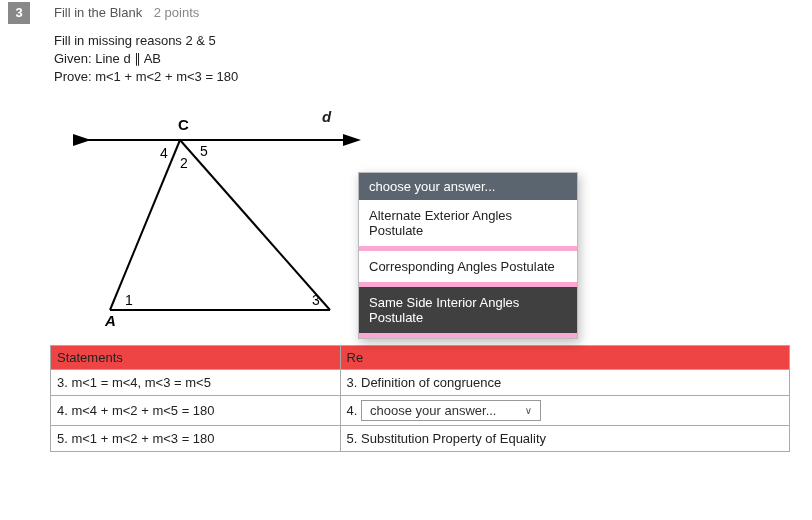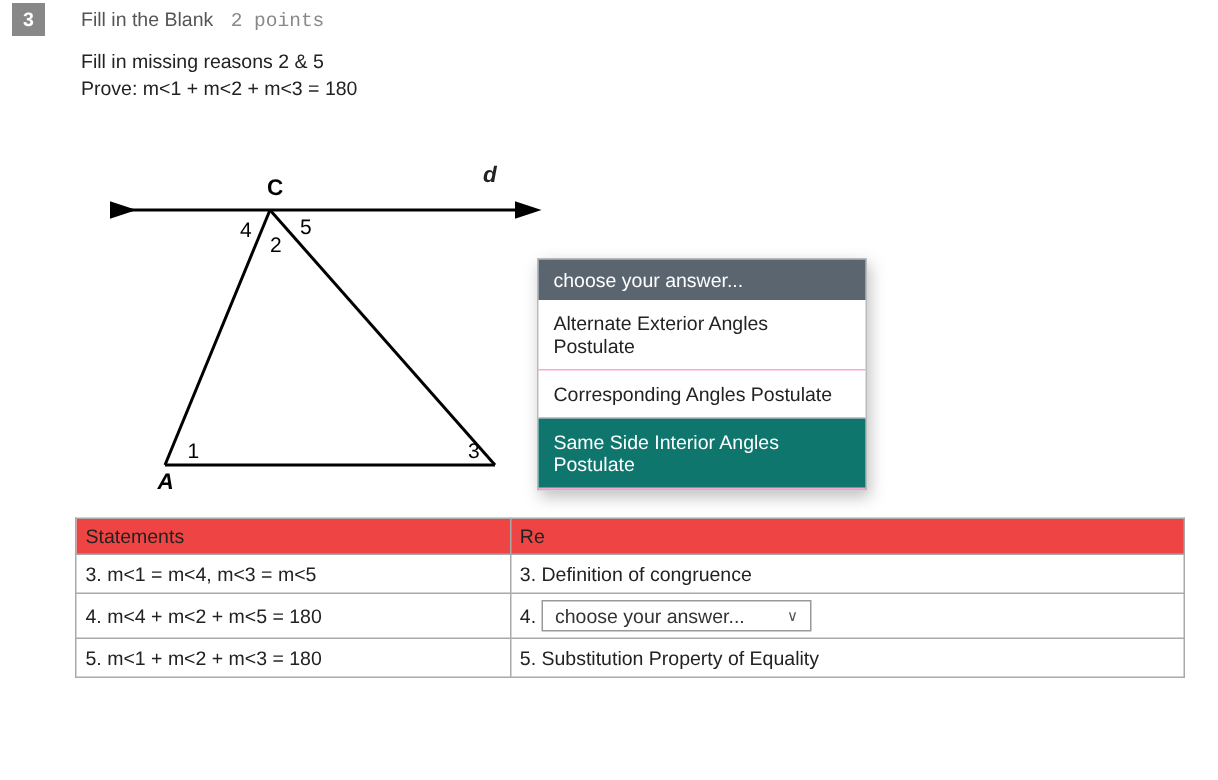--- a/index.html
+++ b/index.html
@@ -25,21 +25,21 @@
       line-height: 22px;
       font-size: 13px;
     }
     .header {
       position: absolute;
       left: 54px;
       top: 5px;
       color: #555;
       font-size: 13px;
     }
-    .header .mute { color: #888; margin-left: 8px; font-family: Liberation Mono, monospace; }
+    .header .mute { color: #888; margin-left: 8px; }
     .prompt {
       position: absolute;
       left: 54px;
       top: 32px;
       font-size: 13px;
       line-height: 1.4;
     }
     .prompt .bold { font-weight: normal; }
     .diagram {
       position: absolute;
@@ -93,25 +93,25 @@
     }
     .dropdown-open .dd-head {
       background: #5a6570;
       color: #fff;
       padding: 6px 10px;
       font-size: 13px;
     }
     .dropdown-open .dd-item {
       padding: 8px 10px;
       font-size: 13px;
-      border-bottom: 1px solid #f9a8d4;
+      border-bottom: 5px solid #f9a8d4;
       cursor: pointer;
     }
     .dropdown-open .dd-item.sel {
-      background: #0f766e;
+      background: #404040;
       color: #fff;
     }
     .dd-label-d {
       position: absolute;
       left: 322px;
       top: 108px;
       font-style: italic;
       font-size: 15px;
       font-weight: bold;
     }
@@ -121,20 +121,24 @@
 
 <div class="qnum">3</div>
 
 <div class="header">
   <span>Fill in the Blank</span>
   <span class="mute">2 points</span>
 </div>
 
 <div class="prompt">
   <div class="bold">Fill in missing reasons 2 &amp; 5</div>
+  <div>
+    <span class="bold">Given:</span>
+    <span>Line d ∥ AB</span>
+  </div>
   <div>
     <span class="bold">Prove:</span>
     <span>m&lt;1 + m&lt;2 + m&lt;3 = 180</span>
   </div>
 </div>
 
 <svg class="diagram" width="300" height="230">
   <defs>
     <marker id="arr" markerWidth="10" markerHeight="10" refX="6" refY="3" orient="auto">
       <path d="M0,0 L0,6 L9,3 z" fill="#000"></path>

